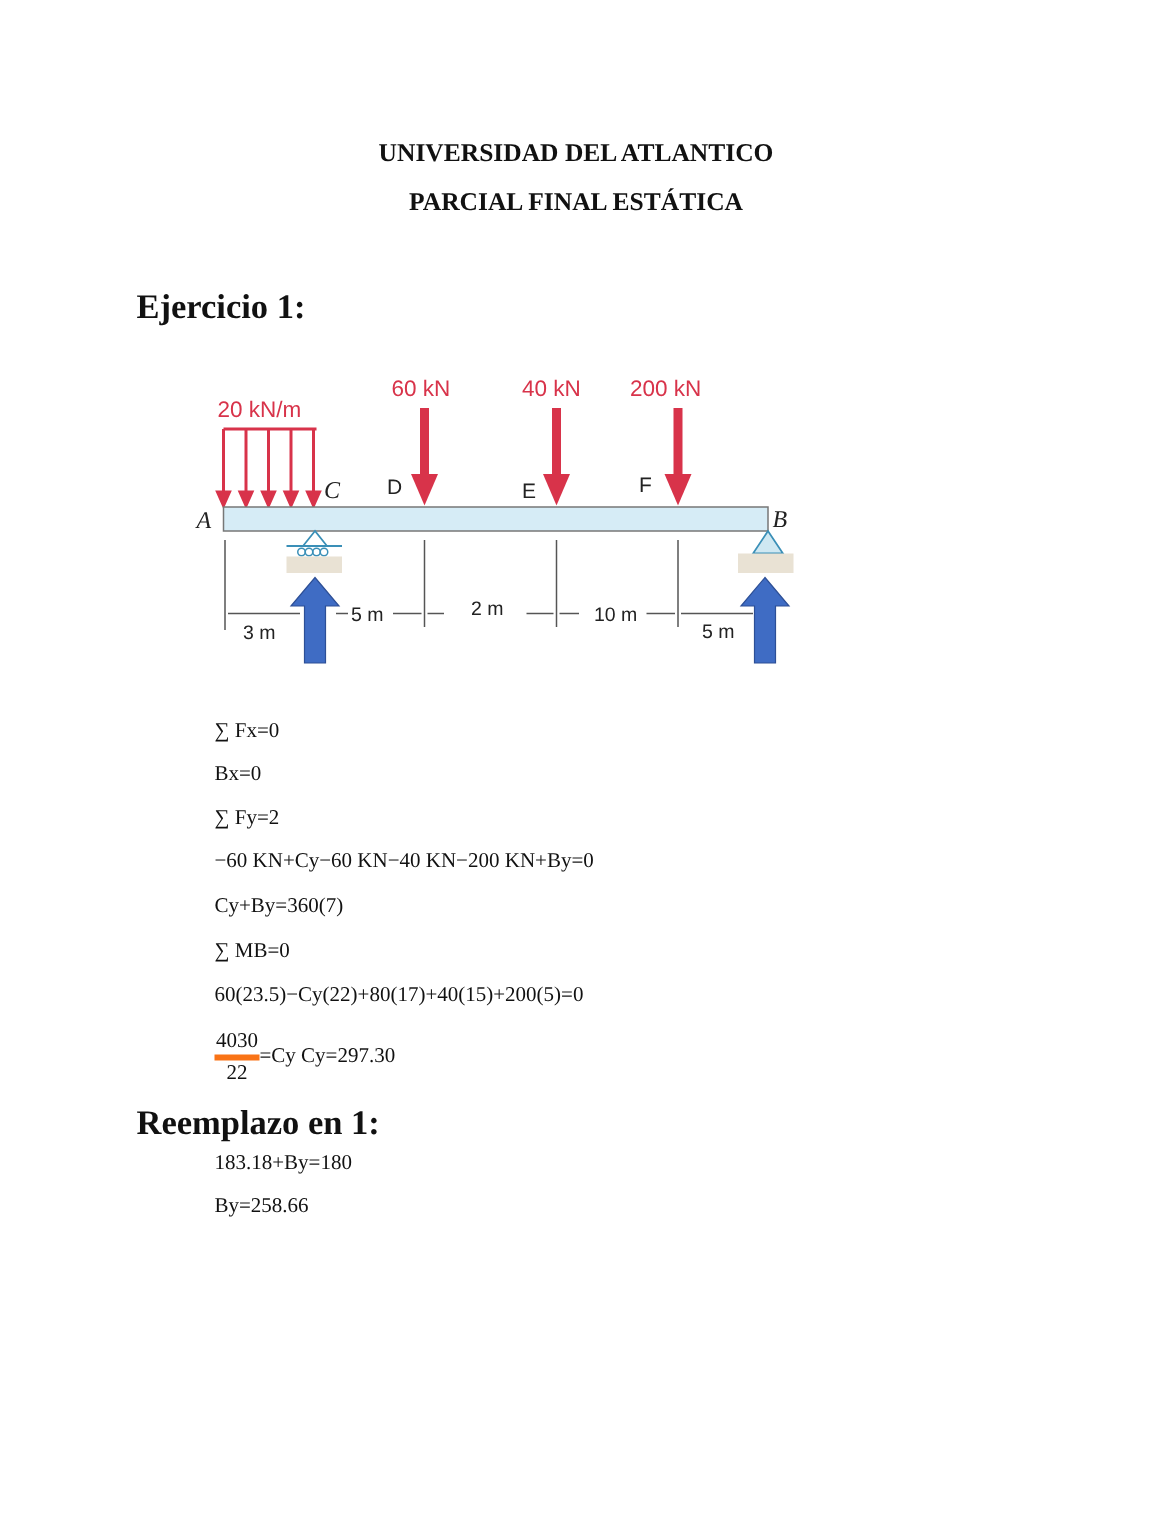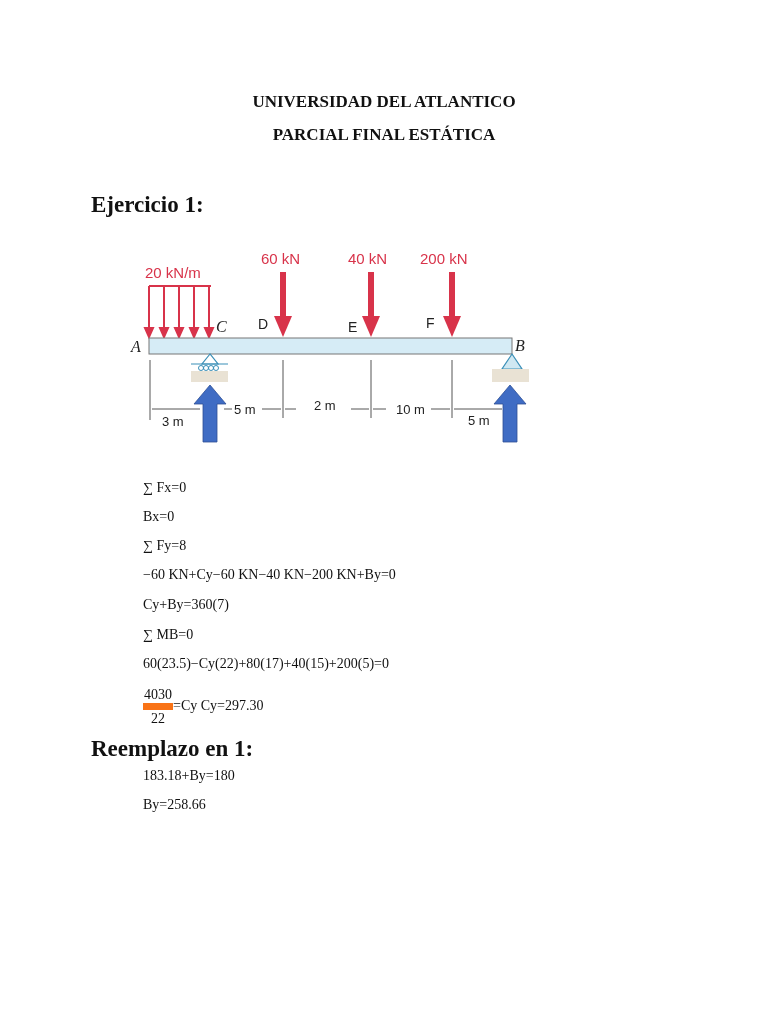--- a/index.html
+++ b/index.html
@@ -8,21 +8,21 @@
     font-family: "Liberation Serif", serif; color: #111;
   }
   .title {
     position: absolute; left: 0; width: 768px; text-align: center;
     font-weight: bold; font-size: 17px;
   }
   .heading { position: absolute; left: 91px; font-weight: bold; font-size: 23px; }
   .eq { position: absolute; left: 118px; font-size: 14px; white-space: nowrap; margin-left: 25px; }
   .diagram { position: absolute; left: 0; top: 0; }
   .frac { display: inline-block; vertical-align: middle; text-align: center; font-size: 14px; }
-  .frac .num { display: block; border-bottom: 7px solid #f97316; padding: 0 1px; line-height: 17px; }
+  .frac .num { display: block; border-bottom: 4px solid #f97316; padding: 0 1px; line-height: 17px; }
   .frac .den { display: block; line-height: 17px; }
 </style>
 </head>
 <body>
 
 <div class="title" style="top:92px">UNIVERSIDAD DEL ATLANTICO</div>
 <div class="title" style="top:125px">PARCIAL FINAL ESTÁTICA</div>
 
 <div class="heading" style="top:192px">Ejercicio 1:</div>
 
@@ -106,21 +106,21 @@
   <text x="468" y="425" font-family="Liberation Sans, sans-serif" font-size="13" fill="#222">5 m</text>
 
   <g fill="#3f6cc4" stroke="#2d4f96" stroke-width="0.8">
     <polygon points="203,442 217,442 217,404 226,404 210,385 194,404 203,404"></polygon>
     <polygon points="503,442 517,442 517,404 526,404 510,385 494,404 503,404"></polygon>
   </g>
 </svg>
 
 <div class="eq" style="top:480px">∑ Fx=0</div>
 <div class="eq" style="top:509px">Bx=0</div>
-<div class="eq" style="top:538px">∑ Fy=8</div>
+<div class="eq" style="top:538px">∑ Fy=2</div>
 <div class="eq" style="top:567px">−60 KN+Cy−60 KN−40 KN−200 KN+By=0</div>
 <div class="eq" style="top:597px">Cy+By=360(7)</div>
 <div class="eq" style="top:627px">∑ MB=0</div>
 <div class="eq" style="top:656px">60(23.5)−Cy(22)+80(17)+40(15)+200(5)=0</div>
 <div class="eq" style="top:686px">
   <span class="frac">
     <span class="num">4030</span>
     <span class="den">22</span>
   </span><span>=Cy Cy=297.30</span>
 </div>

